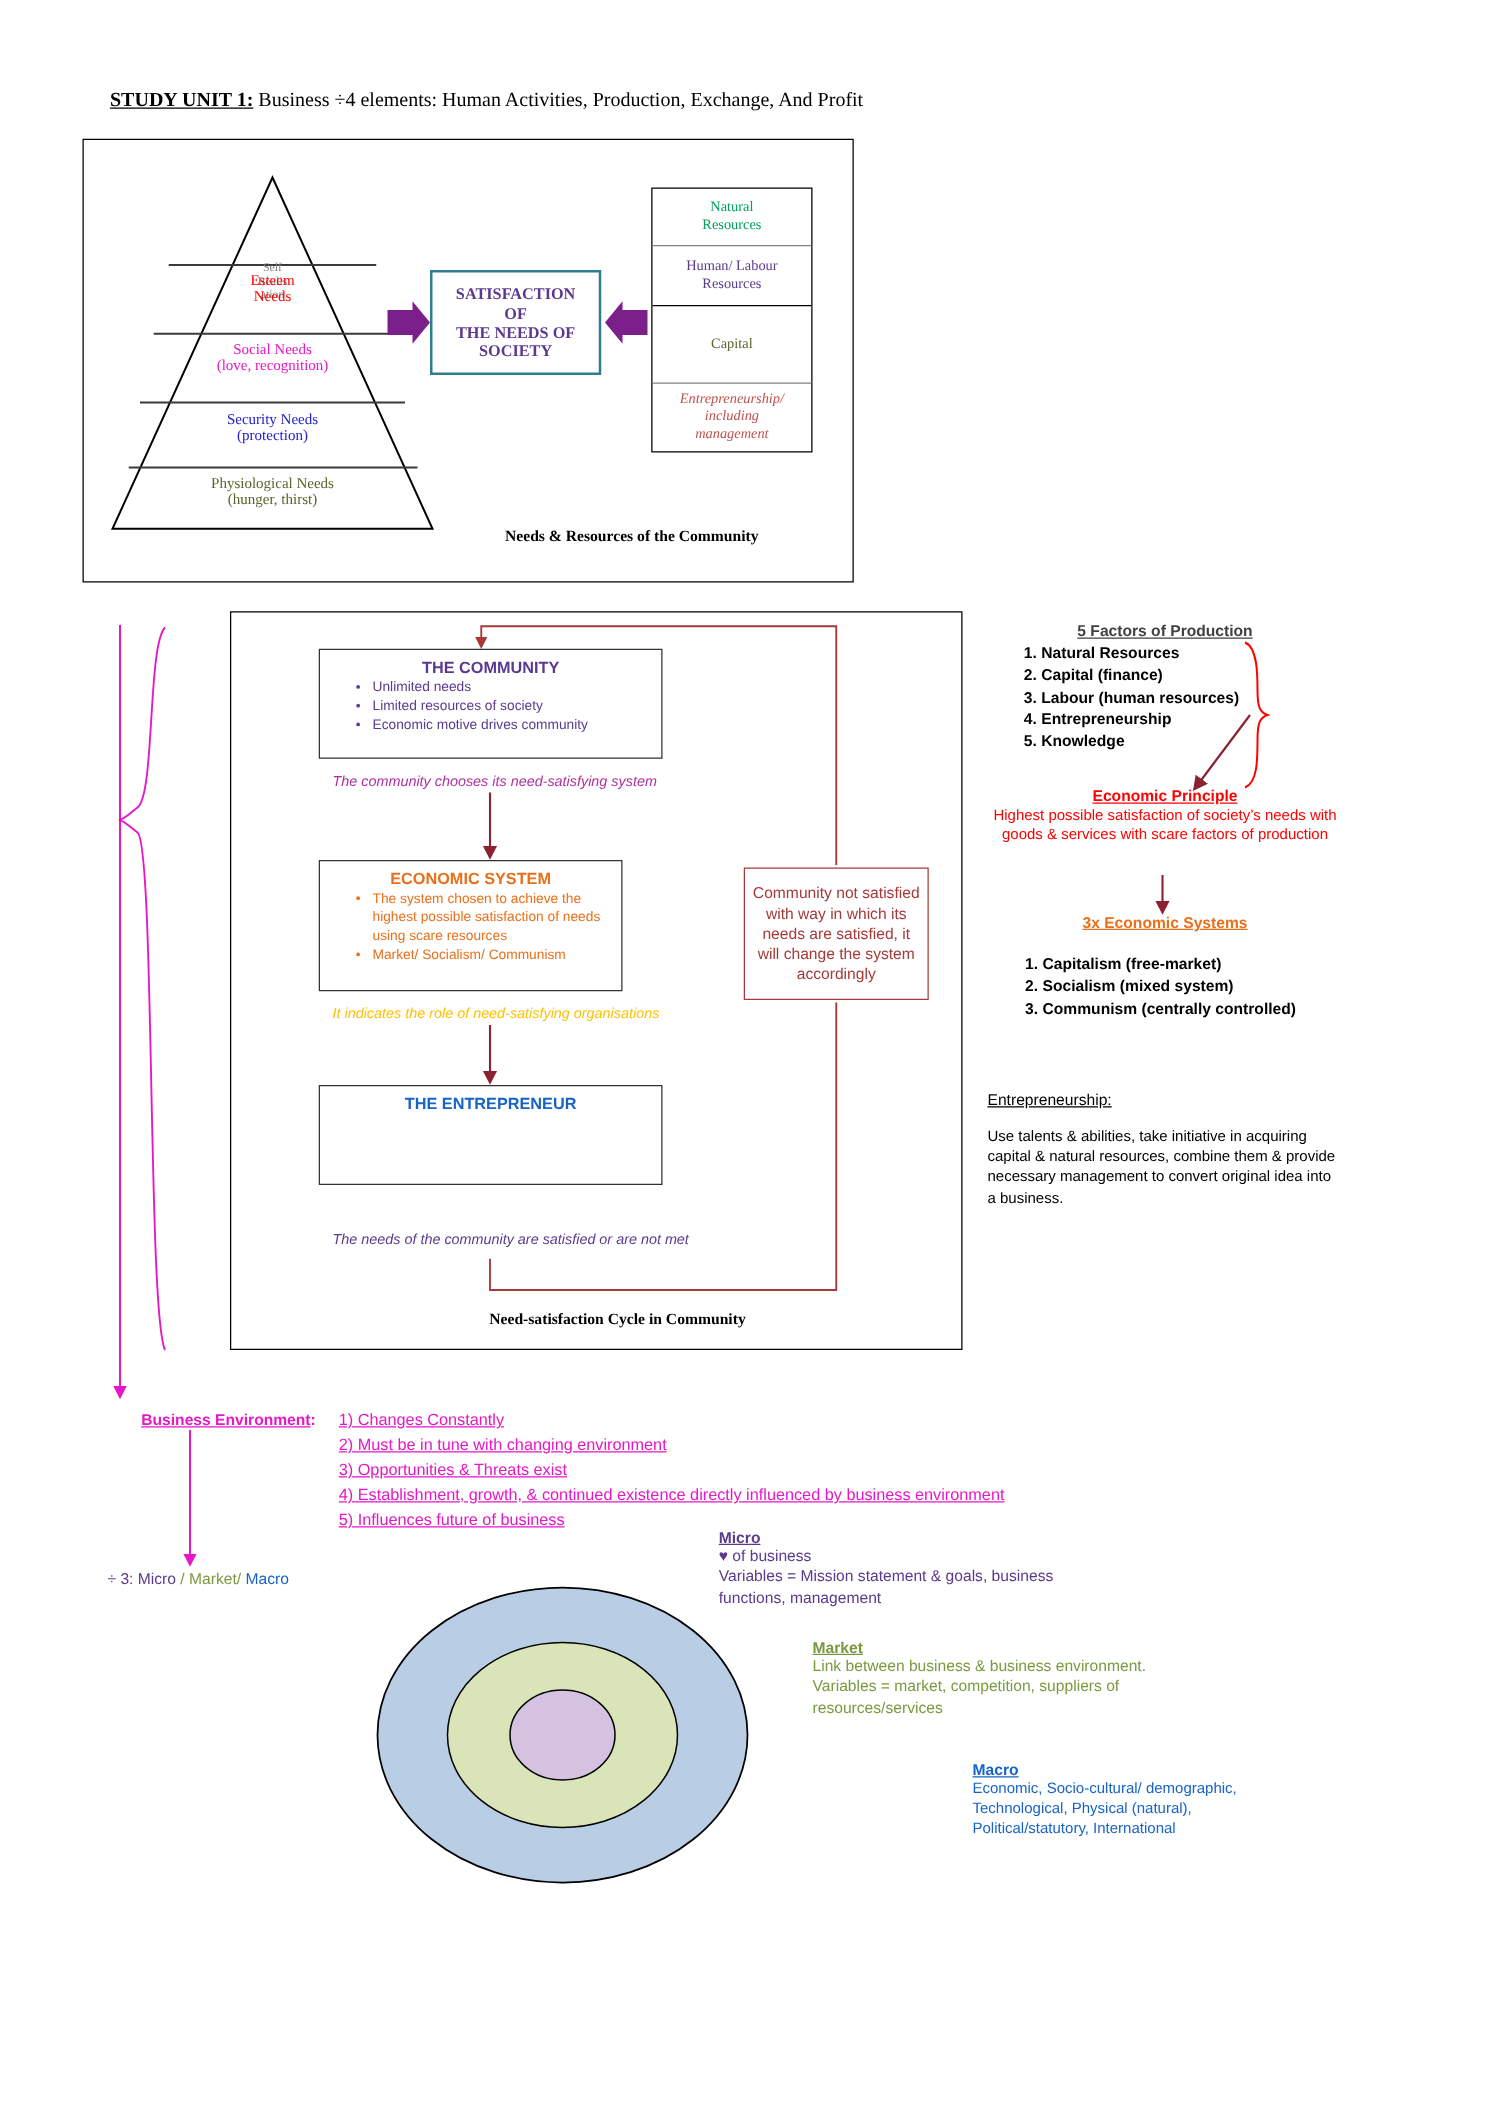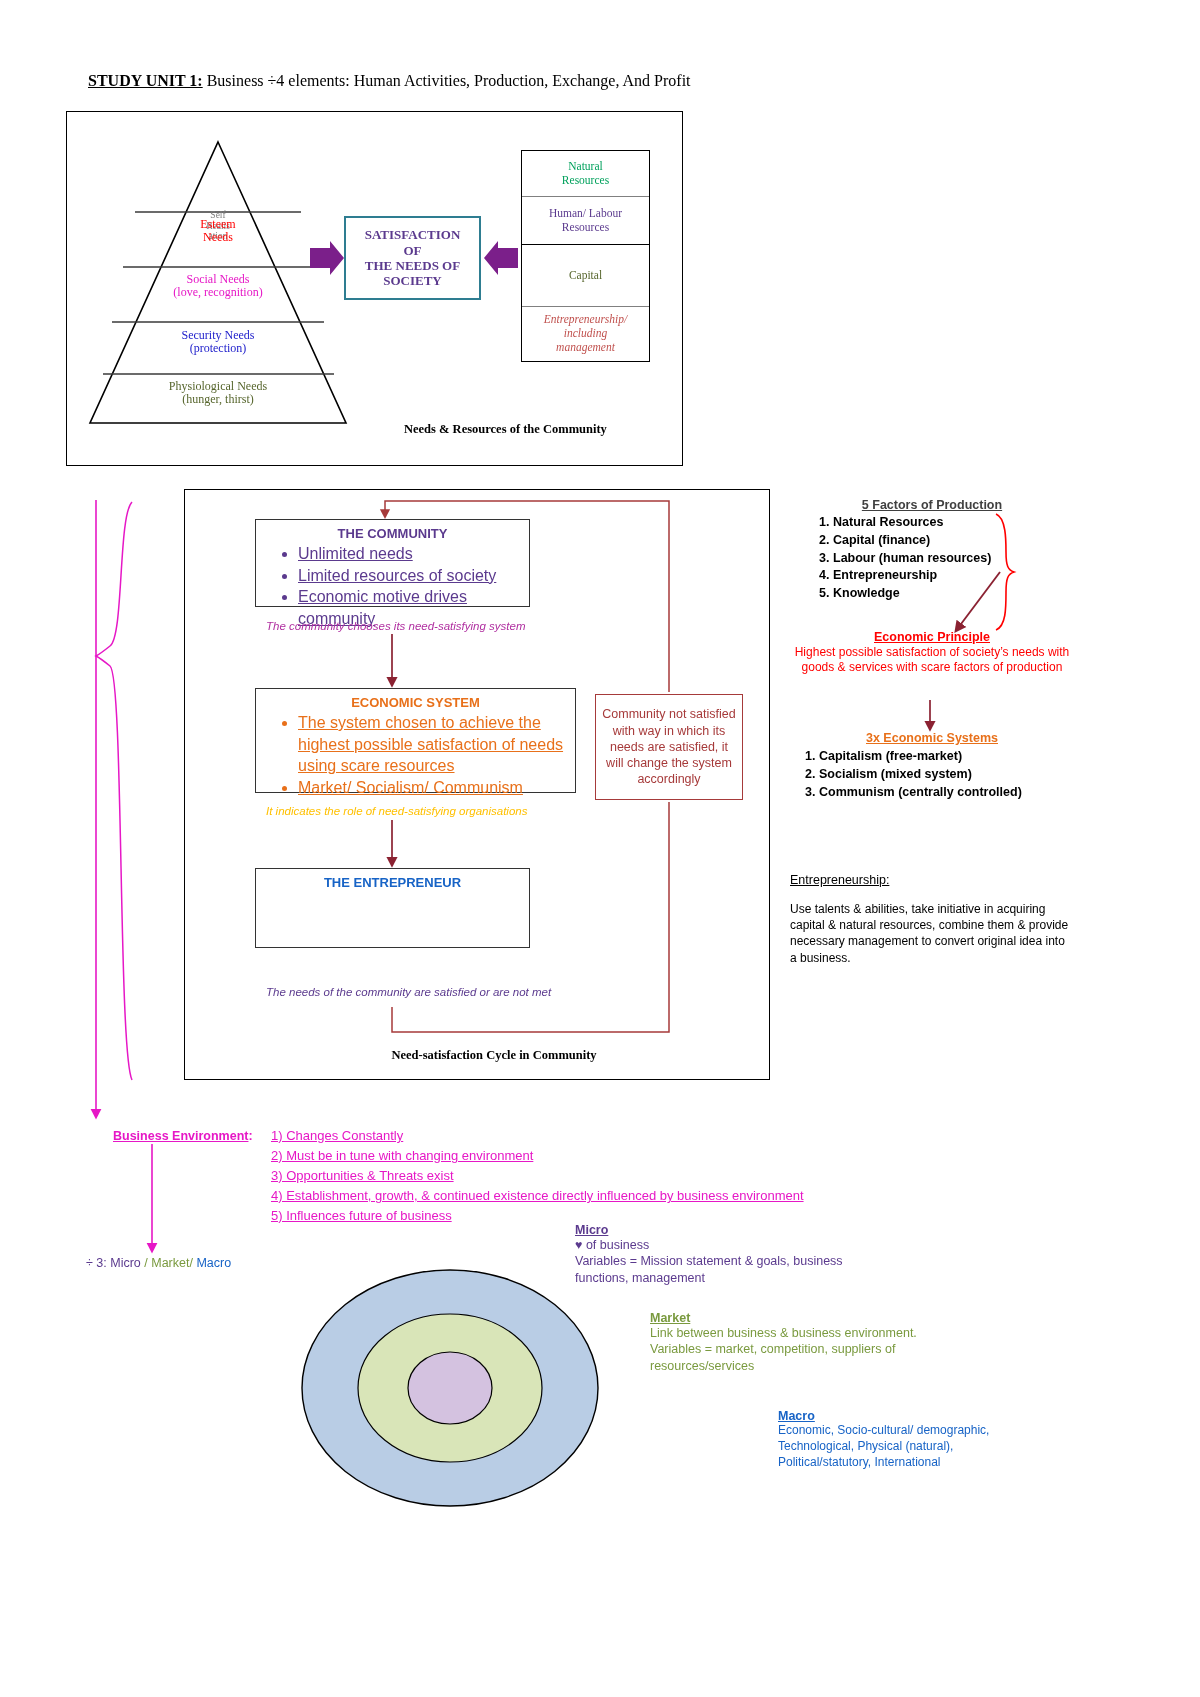--- a/index.html
+++ b/index.html
@@ -67,26 +67,26 @@
 
   
   #panel2 { left:184px; top:489px; width:586px; height:591px; border:1.5px solid #000; }
 
   .cyclebox {
     position:absolute; border:1.5px solid #333; background:#fff;
     padding:6px 10px 8px 10px;
   }
   .cb-title { text-align:center; font-weight:bold; font-size:13px; margin-bottom:2px; }
   .cb-list { margin:0; padding-left:32px; }
-  .cb-list li { font-size:16px; line-height:1.35;text-decoration:underline; }
+  .cb-list li { font-size:11px; line-height:1.35; }
 
   #box-community { left:255px; top:519px; width:275px; height:88px; }
   #box-community .cb-title, #box-community .cb-list li { color:#5b3a8e; }
 
-  #box-economic { left:255px; top:688px; width:321px; height:105px; }
+  #box-economic { left:255px; top:688px; width:243px; height:105px; }
   #box-economic .cb-title, #box-economic .cb-list li { color:#e8701a; }
 
   #box-entre { left:255px; top:868px; width:275px; height:80px; }
   #box-entre .cb-title, #box-entre .cb-list li { color:#1763c6; }
 
   #box-notsat {
     left:595px; top:694px; width:148px; height:106px;
     border:1.5px solid #a63a3a; background:#fff;
     display:flex; align-items:center; justify-content:center;
     text-align:center; font-size:12.5px; color:#a63a3a; line-height:1.3;
@@ -114,21 +114,21 @@
 
   #econ-principle { left:787px; top:630px; width:290px; text-align:center; }
   #ep-title { font-weight:bold; font-size:12.5px; color:#ff0000; text-decoration:underline; }
   #ep-body { font-size:12px; color:#ff0000; line-height:1.25; margin-top:1px; }
 
   #econ-systems { left:787px; top:731px; width:290px; }
   #es-title {
     text-align:center; font-weight:bold; font-size:12.5px;
     color:#e8701a; text-decoration:underline; margin-bottom:2px;
   }
-  #es-list { margin:2px; padding-left:30px; }
+  #es-list { margin:17px; padding-left:30px; }
   #es-list li { font-size:12.5px; font-weight:bold; color:#000; line-height:1.45; }
 
   #entre-note { left:790px; top:873px; width:280px; }
   #en-title { font-size:12.5px; color:#000; text-decoration:underline; margin-bottom:14px; }
   #en-body { font-size:12px; color:#000; line-height:1.35; }
 
   
   #be-label {
     left:86px; top:1129px; font-size:12.5px; color:#e617c6; font-weight:bold;margin-left:27px;
   }

